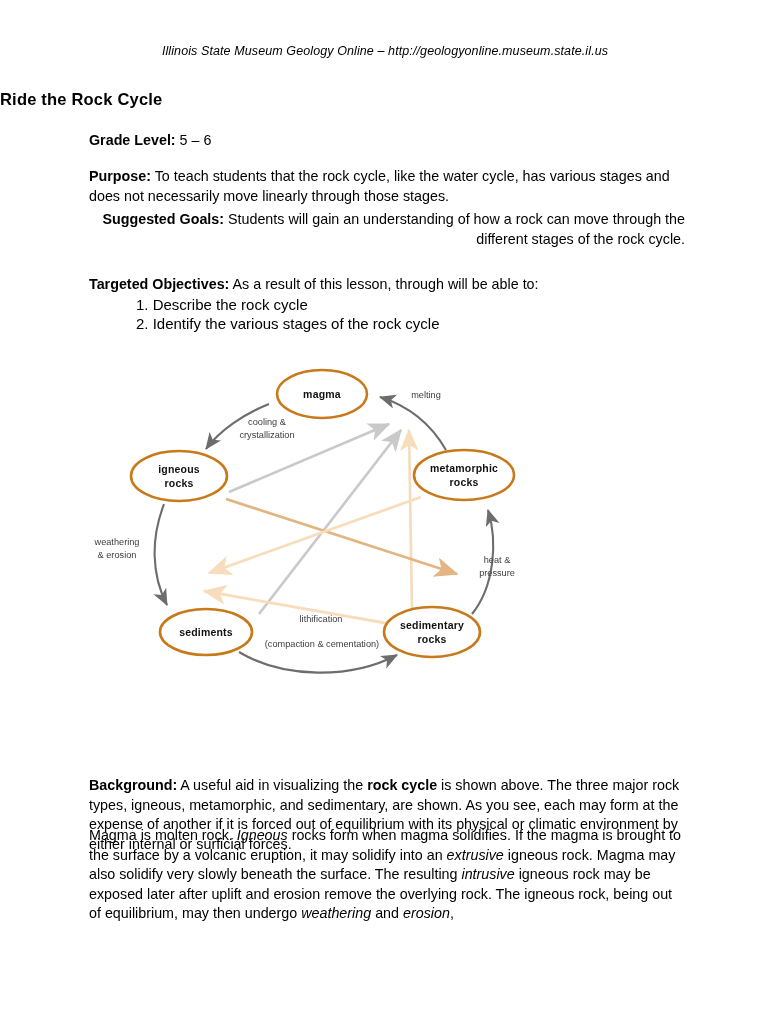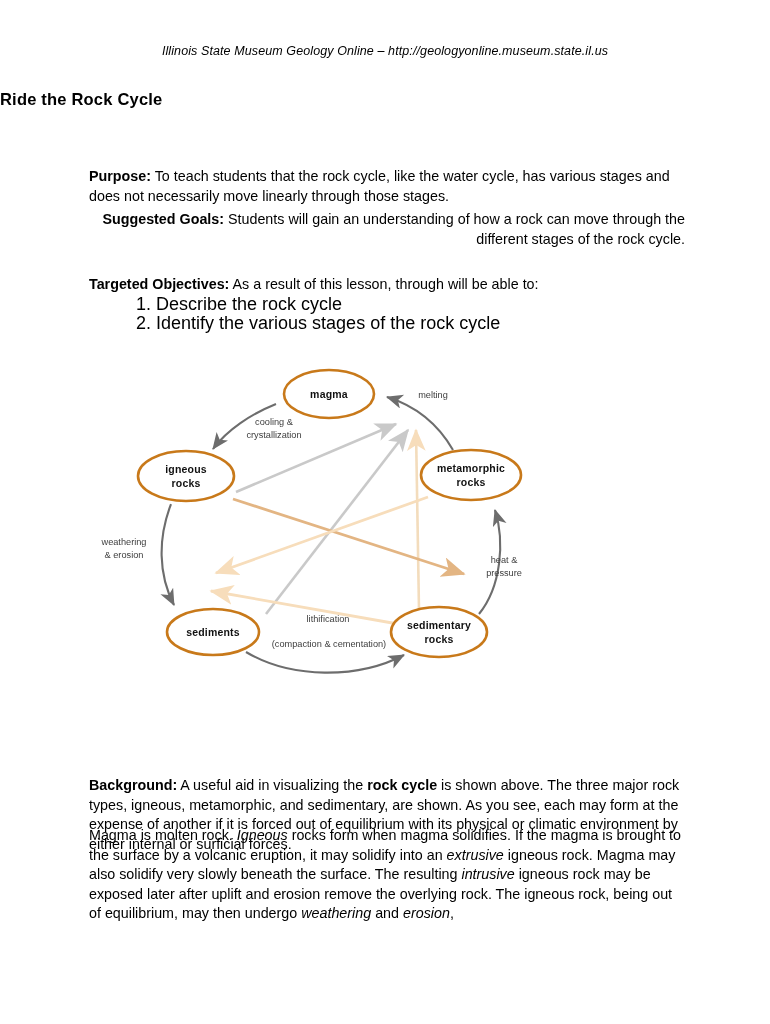--- a/index.html
+++ b/index.html
@@ -54,35 +54,35 @@
   .body-block b { font-weight: bold; }
   .body-block i { font-style: italic; }
   .lbl { font-weight: bold; }
   .obj-list {
     margin: 0;
     padding: 0;
     list-style: none;
   }
   .obj-list li {
     padding-left: 47px;
-    font-size: 18px;
+    font-size: 15px;
     line-height: 19.5px;
   }
   
   #grade      { top: 131px; }
   #purpose    { top: 167px; }
   #goals      { top: 210px; text-align: right; }
   #objectives { top: 275px; }
   #background { top: 736px; margin-top: 40px; }
   #magma-para { top: 826px; }
 
   
   .diagram {
     position: absolute;
-    left: 86px;
+    left: 79px;
     top: 352px;
     width: 600px;
     height: 345px;
   }
   .diagram svg { display: block; }
   .node-text {
     font-family: "Liberation Sans", sans-serif;
     font-size: 10.5px;
     font-weight: bold;
     fill: #111111;
@@ -103,20 +103,24 @@
 </style>
 </head>
 <body>
 
 <div class="page">
 
   <div class="header-line">Illinois State Museum Geology Online – http://geologyonline.museum.state.il.us</div>
 
   <div class="doc-title">Ride the Rock Cycle</div>
 
+  <div class="body-block" id="grade">
+    <span class="lbl">Grade Level:</span>
+    <span>5 – 6</span>
+  </div>
 
   <div class="body-block" id="purpose">
     <span class="lbl">Purpose:</span>
     <span>To teach students that the rock cycle, like the water cycle, has various stages and does not necessarily move linearly through those stages.</span>
   </div>
 
   <div class="body-block" id="goals">
     <span class="lbl">Suggested Goals:</span>
     <span>Students will gain an understanding of how a rock can move through the different stages of the rock cycle.</span>
   </div>

